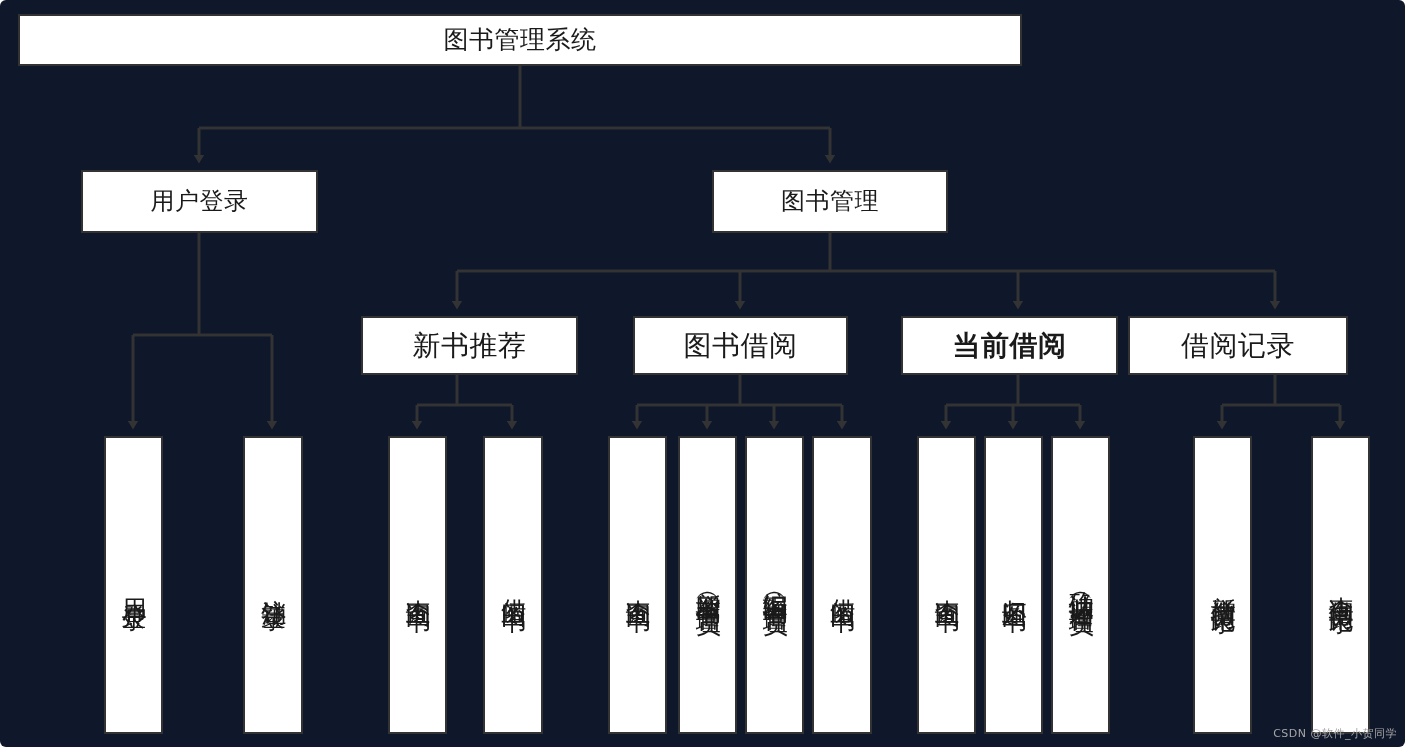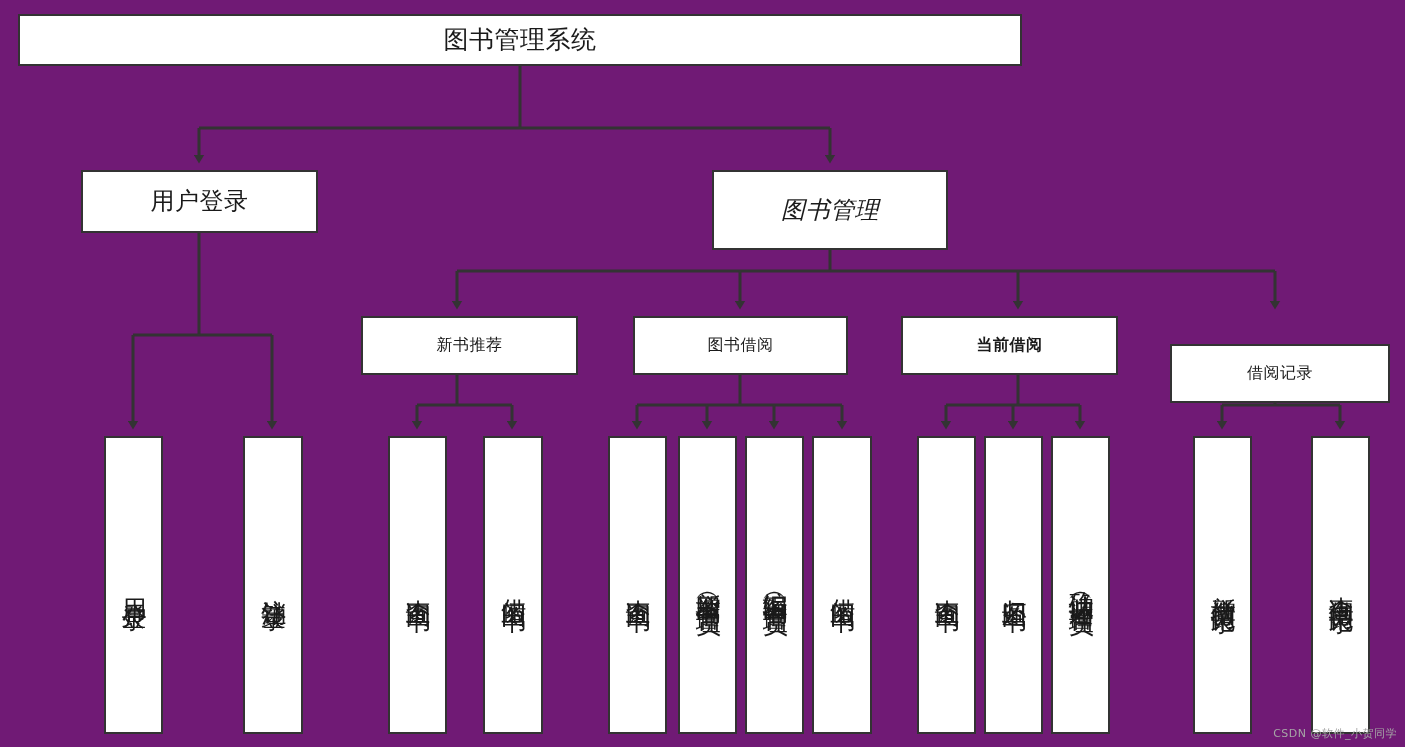--- a/index.html
+++ b/index.html
@@ -8,22 +8,23 @@
     padding: 0;
     background: #ffffff;
   }
   body {
     font-family: "DejaVu Sans", "Liberation Sans", sans-serif;
   }
   #diagram-root {
     position: relative;
     width: 1405px;
     height: 747px;
-    background: #701a75;
+    background: #0f172a;
     overflow: hidden;
+    border-radius: 6px;
   }
   #edge-layer {
     position: absolute;
     left: 0;
     top: 0;
     width: 1405px;
     height: 747px;
     pointer-events: none;
   }
   .node {
@@ -39,21 +40,21 @@
     z-index: 2;
   }
   .node .label {
     display: block;
     line-height: 1.26;
     letter-spacing: 0.5px;
     white-space: pre-line;
   }
   .node-root .label   { font-size: 25px; }
   .node-lvl2 .label   { font-size: 24px; }
-  .node-lvl3 .label   { font-size: 16px; }
+  .node-lvl3 .label   { font-size: 28px; }
   .node-leaf {
     writing-mode: vertical-rl;
     text-orientation: upright;
   }
   .node-leaf .label {
     font-size: 25px;
     letter-spacing: 3px;
     line-height: 1.05;
     writing-mode: vertical-rl;
     text-orientation: upright;
@@ -124,34 +125,34 @@
     </g>
   </svg>
 
   <div class="node node-root" style="left:18px; top:14px; width:1004px; height:52px;">
     <span class="label">图书管理系统</span>
   </div>
 
   <div class="node node-lvl2" style="left:81px; top:170px; width:237px; height:63px;">
     <span class="label">用户登录</span>
   </div>
-  <div class="node node-lvl2" style="left:712px; top:170px; width:236px; height:80px;font-style:italic;">
+  <div class="node node-lvl2" style="left:712px; top:170px; width:236px; height:63px;">
     <span class="label">图书管理</span>
   </div>
 
   <div class="node node-lvl3" style="left:361px; top:316px; width:217px; height:59px;">
     <span class="label">新书推荐</span>
   </div>
   <div class="node node-lvl3" style="left:633px; top:316px; width:215px; height:59px;">
     <span class="label">图书借阅</span>
   </div>
   <div class="node node-lvl3" style="left:901px; top:316px; width:217px; height:59px;font-weight:bold;">
     <span class="label">当前借阅</span>
   </div>
-  <div class="node node-lvl3" style="left:1170px; top:316px; width:220px; height:59px;margin-top:28px;">
+  <div class="node node-lvl3" style="left:1128px; top:316px; width:220px; height:59px;">
     <span class="label">借阅记录</span>
   </div>
 
   <div class="node node-leaf" style="left:104px; top:436px; width:59px; height:298px;">
     <span class="label">用户登录</span>
   </div>
   <div class="node node-leaf" style="left:243px; top:436px; width:60px; height:298px;">
     <span class="label">注销登录</span>
   </div>
 

